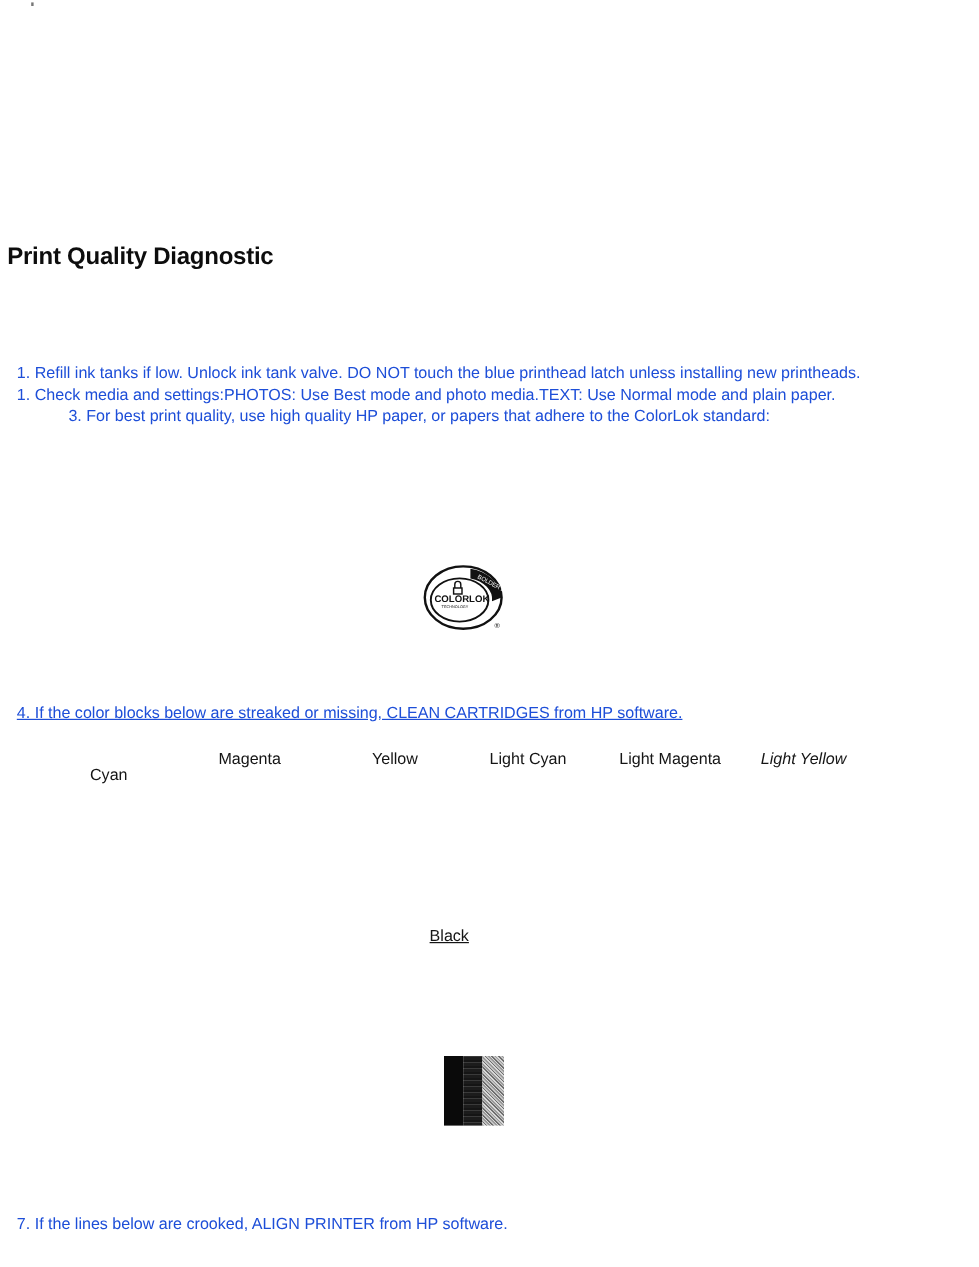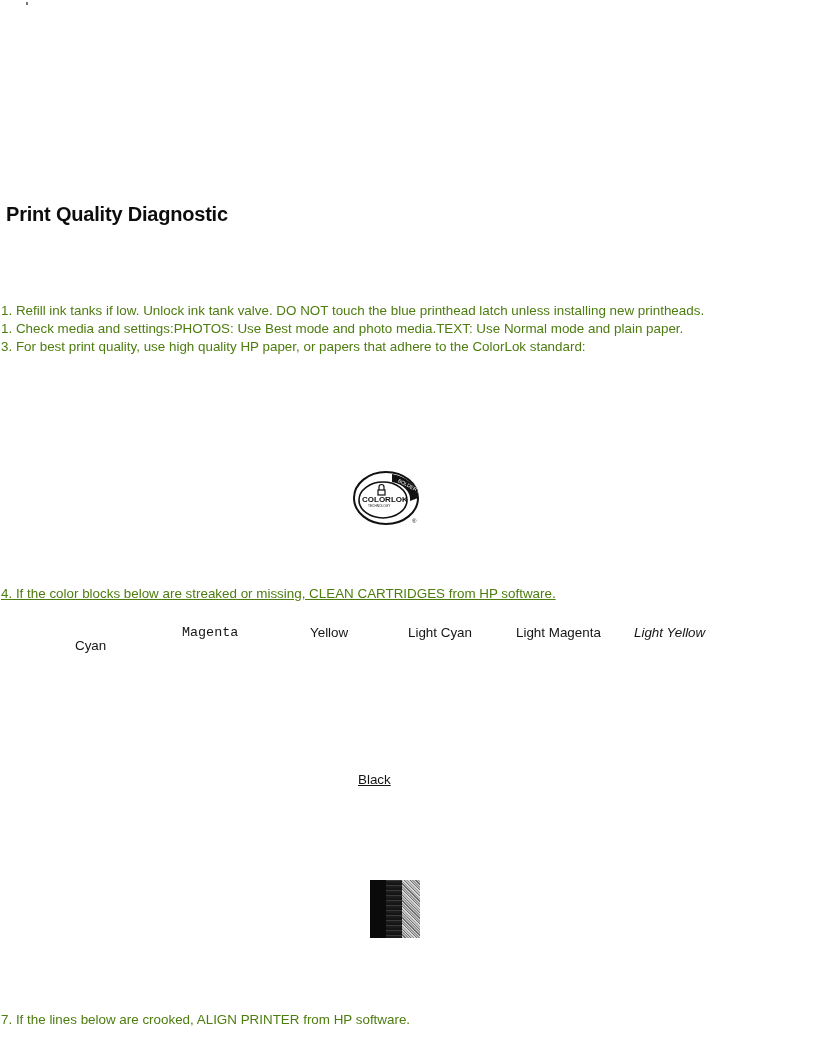--- a/index.html
+++ b/index.html
@@ -28,24 +28,24 @@
       left: 6px;
       top: 203px;
       font-size: 20px;
       font-weight: bold;
       letter-spacing: -0.2px;
       margin: 0;
       color: #0d0d0d;
     }
     .instr {
       position: absolute;
-      left: 1px;
+      left: 14px;
       font-size: 13.4px;
       white-space: nowrap;
-      color: #4d7c0f;
+      color: #1d4ed8;
     }
     .logo {
       position: absolute;
       left: 352px;
       top: 468px;
       width: 76px;
       height: 62px;
     }
     .color-label {
       position: absolute;
@@ -82,40 +82,40 @@
   </style>
 </head>
 <body>
 
 <div class="speck"></div>
 
 <h1 class="title">Print Quality Diagnostic</h1>
 
 <div class="instr" style="top:303px;">1. Refill ink tanks if low. Unlock ink tank valve. DO NOT touch the blue printhead latch unless installing new printheads.</div>
 <div class="instr" style="top:321px;">1. Check media and settings:PHOTOS: Use Best mode and photo media.TEXT: Use Normal mode and plain paper.</div>
-<div class="instr" style="top:339px;">3. For best print quality, use high quality HP paper, or papers that adhere to the ColorLok standard:</div>
+<div class="instr" style="top:339px;margin-left:43px;">3. For best print quality, use high quality HP paper, or papers that adhere to the ColorLok standard:</div>
 
 <div class="logo">
   <svg width="76" height="62" viewBox="0 0 76 62">
     <ellipse cx="34" cy="30" rx="32" ry="26" fill="none" stroke="#111" stroke-width="2"></ellipse>
     <ellipse cx="31" cy="32" rx="24" ry="18" fill="none" stroke="#111" stroke-width="1.6"></ellipse>
     <path d="M40 6 A32 26 0 0 1 66 30 L58 33 A24 18 0 0 0 40 14 Z" fill="#111"></path>
     <text x="45" y="16" font-size="5" fill="#fff" font-family="Liberation Sans, sans-serif" transform="rotate(28 50 16)">BOLDER BL</text>
     <rect x="26" y="22" width="7" height="5" fill="none" stroke="#111" stroke-width="1.2"></rect>
     <path d="M27 22 v-3 a2.5 2.5 0 0 1 5 0 v3" fill="none" stroke="#111" stroke-width="1.2"></path>
     <text x="10" y="34" font-size="8" font-weight="bold" fill="#111" font-family="Liberation Sans, sans-serif">COLORLOK</text>
     <text x="16" y="39" font-size="3.2" fill="#111" font-family="Liberation Sans, sans-serif">TECHNOLOGY</text>
     <text x="60" y="55" font-size="6" fill="#111" font-family="Liberation Sans, sans-serif">®</text>
   </svg>
 </div>
 
 <div class="instr" style="top:586px;text-decoration:underline;">4. If the color blocks below are streaked or missing, CLEAN CARTRIDGES from HP software.</div>
 
 <div class="color-label" style="left:75px;margin-top:13px;">Cyan</div>
-<div class="color-label" style="left:182px;font-family:Liberation Mono, monospace;">Magenta</div>
+<div class="color-label" style="left:182px;">Magenta</div>
 <div class="color-label" style="left:310px;">Yellow</div>
 <div class="color-label" style="left:408px;">Light Cyan</div>
 <div class="color-label" style="left:516px;">Light Magenta</div>
 <div class="color-label" style="left:634px;font-style:italic;">Light Yellow</div>
 
 <div class="black-label">Black</div>
 
 <div class="black-block">
   <div class="b1"></div>
   <div class="b2"></div>

